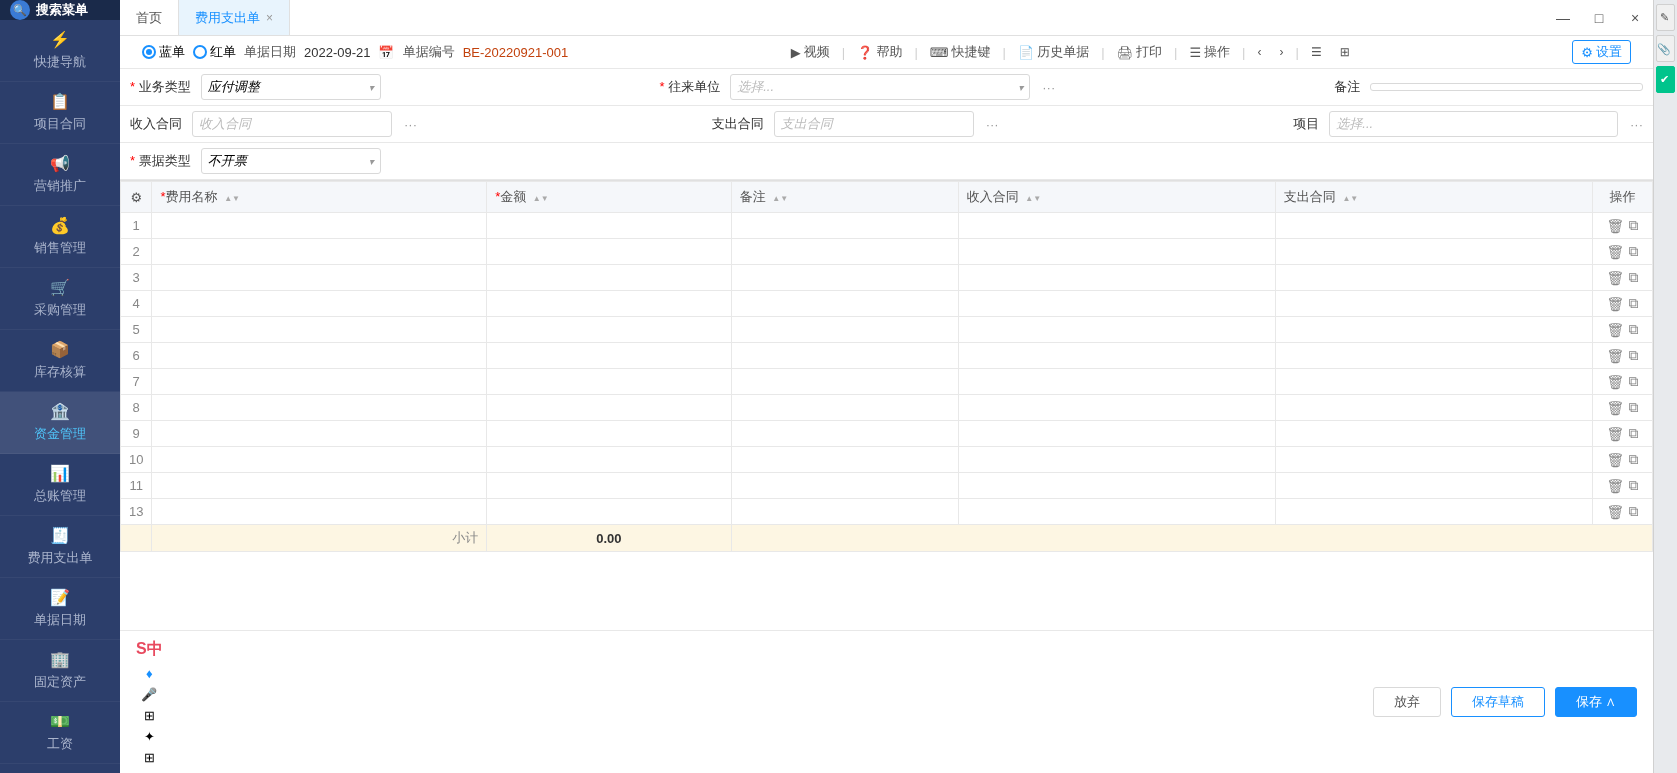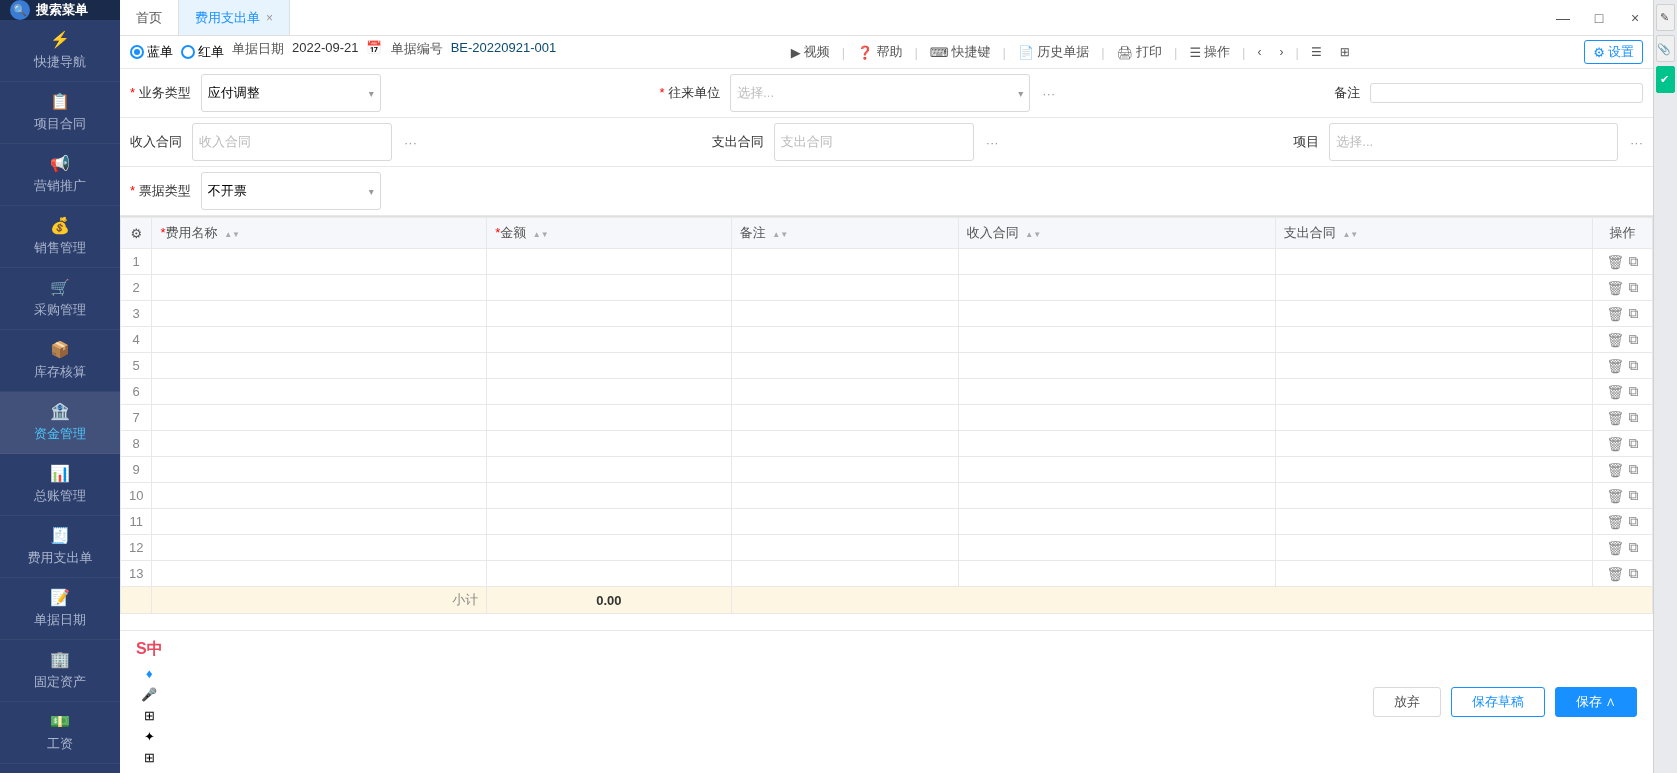--- a/index.html
+++ b/index.html
@@ -97,21 +97,22 @@
     }
     .win-btn {
       width: 36px; height: 36px;
       display: flex; align-items: center; justify-content: center;
       cursor: pointer; font-size: 14px; color: #555;
     }
 
     
     .toolbar-row {
       display: flex;
-      padding: 4px 10px;
+      align-items: center;
+      padding: 4px 22px;
       background: #fff;
       border-bottom: 1px solid #e8e8e8;
       gap: 8px;
     }
     .toolbar-btn {
       display: flex; align-items: center; gap: 3px;
       padding: 2px 6px;
       cursor: pointer;
       color: #555;
       font-size: 12px;
@@ -143,25 +144,26 @@
       background: #fff;
       border-bottom: 1px solid #e8e8e8;
       flex-wrap: nowrap;
     }
     .field-label { color: #333; white-space: nowrap; }
     .field-label.required::before { content: '* '; color: red; }
     .field-select {
       display: flex; align-items: center;
       border: 1px solid #d9d9d9;
       border-radius: 3px;
-      padding: 9px 6px;
+      padding: 3px 6px;
       background: #fff;
       min-width: 120px;
       cursor: pointer;
       gap: 4px;
+      font-style: italic;
     }
     .field-select .chevron { margin-left: auto; color: #999; font-size: 10px; }
     .field-ellipsis { color: #999; cursor: pointer; margin-left: 2px; }
 
     
     .table-container {
       flex: 1;
       overflow-y: auto;
       background: #fff;
     }
@@ -375,21 +377,21 @@
           <div class="radio-dot"></div>
           <span>红单</span>
         </div>
       </div>
 
       <span style="color:#555;">单据日期</span>
       <span style="color:#333;">2022-09-21</span>
       <span style="color:#1890ff;cursor:pointer;">📅</span>
 
       <span style="color:#555;">单据编号</span>
-      <span style="color:#0c4a6e;">BE-20220921-001</span>
+      <span style="color:#c2410c;">BE-20220921-001</span>
 
       <div style="margin-left:auto;display:flex;align-items:center;gap:6px;">
         <div class="toolbar-btn">
           <span>▶</span>
           <span>视频</span>
         </div>
         <span style="color:#d0d0d0;">|</span>
         <div class="toolbar-btn">
           <span>❓</span>
           <span>帮助</span>
@@ -657,34 +659,20 @@
       <td></td>
       <td></td>
       <td>
         <div class="row-ops">
           <span class="op-icon">🗑</span>
           <span class="op-icon">⧉</span>
         </div>
       </td>
     </tr>
             <tr>
-      <td class="num-col">12</td>
-      <td></td>
-      <td></td>
-      <td></td>
-      <td></td>
-      <td></td>
-      <td>
-        <div class="row-ops">
-          <span class="op-icon">🗑</span>
-          <span class="op-icon">⧉</span>
-        </div>
-      </td>
-    </tr>
-            <tr>
       <td class="num-col">13</td>
       <td></td>
       <td></td>
       <td></td>
       <td></td>
       <td></td>
       <td>
         <div class="row-ops">
           <span class="op-icon">🗑</span>
           <span class="op-icon">⧉</span>

